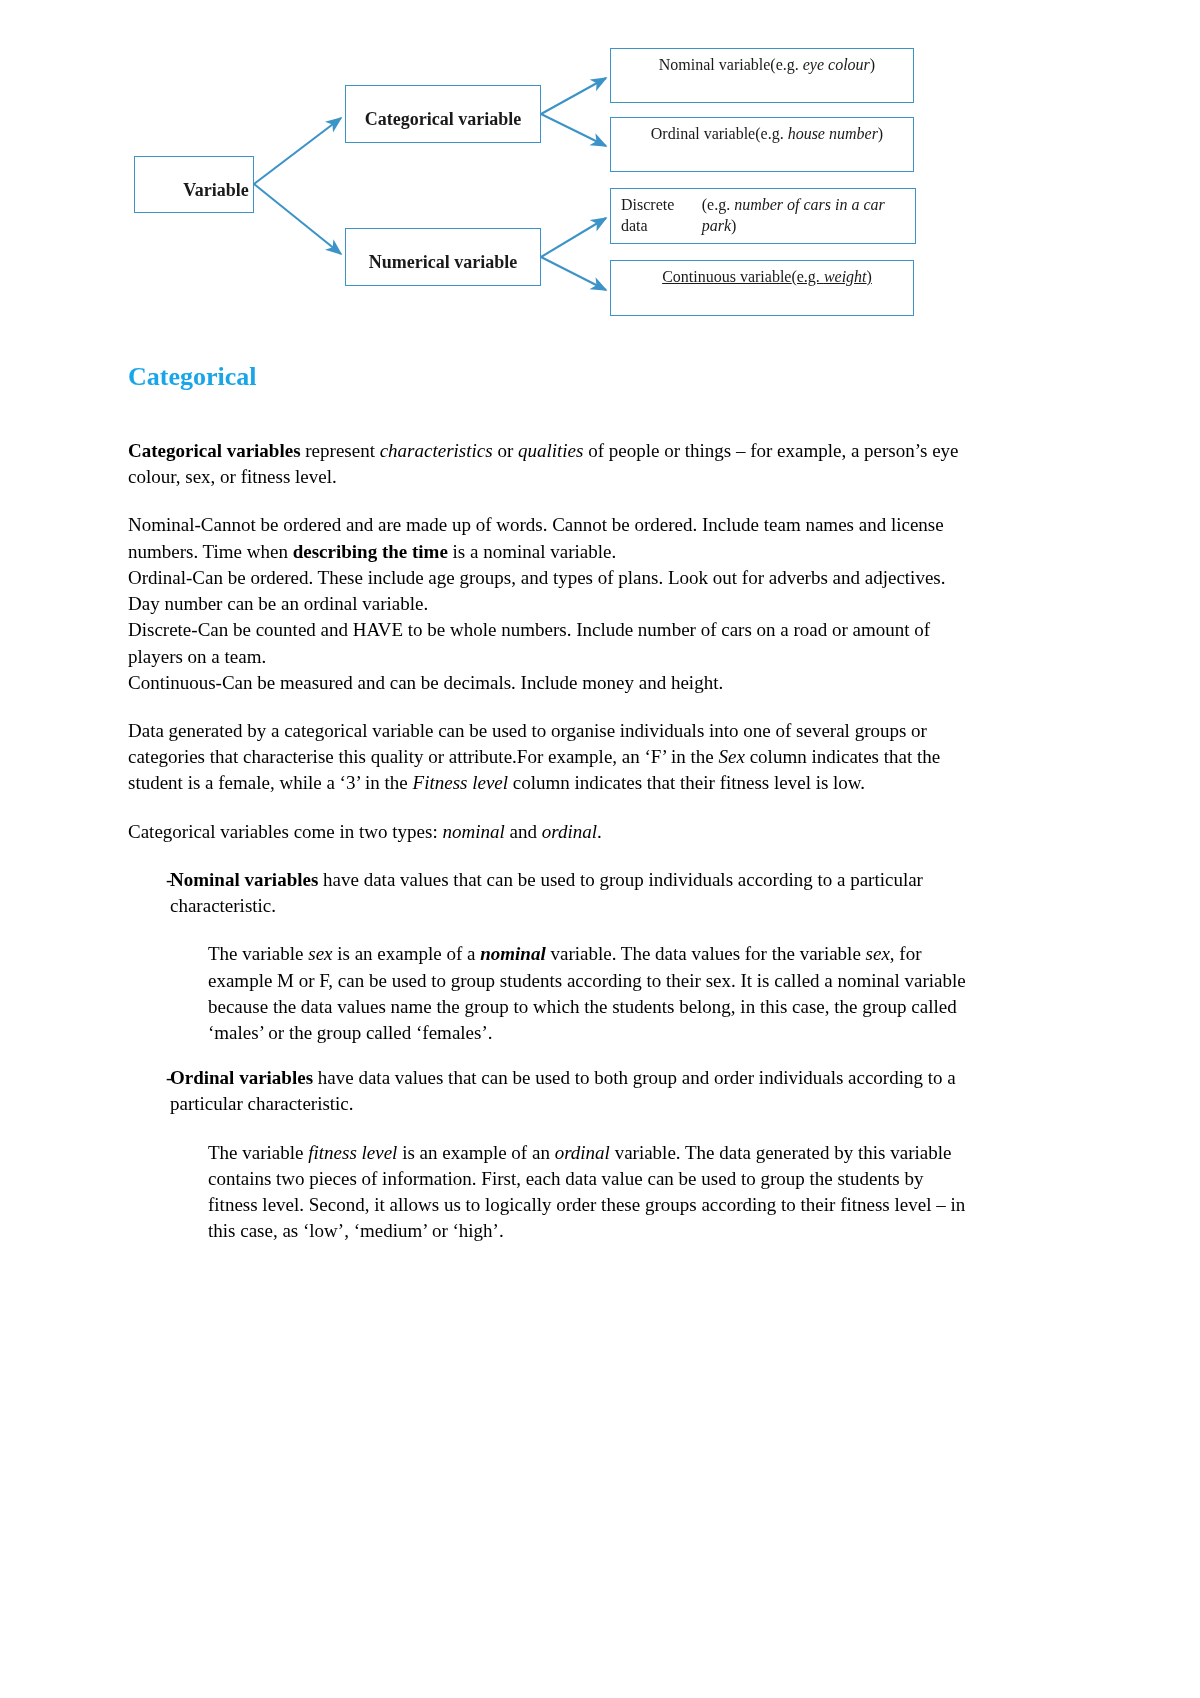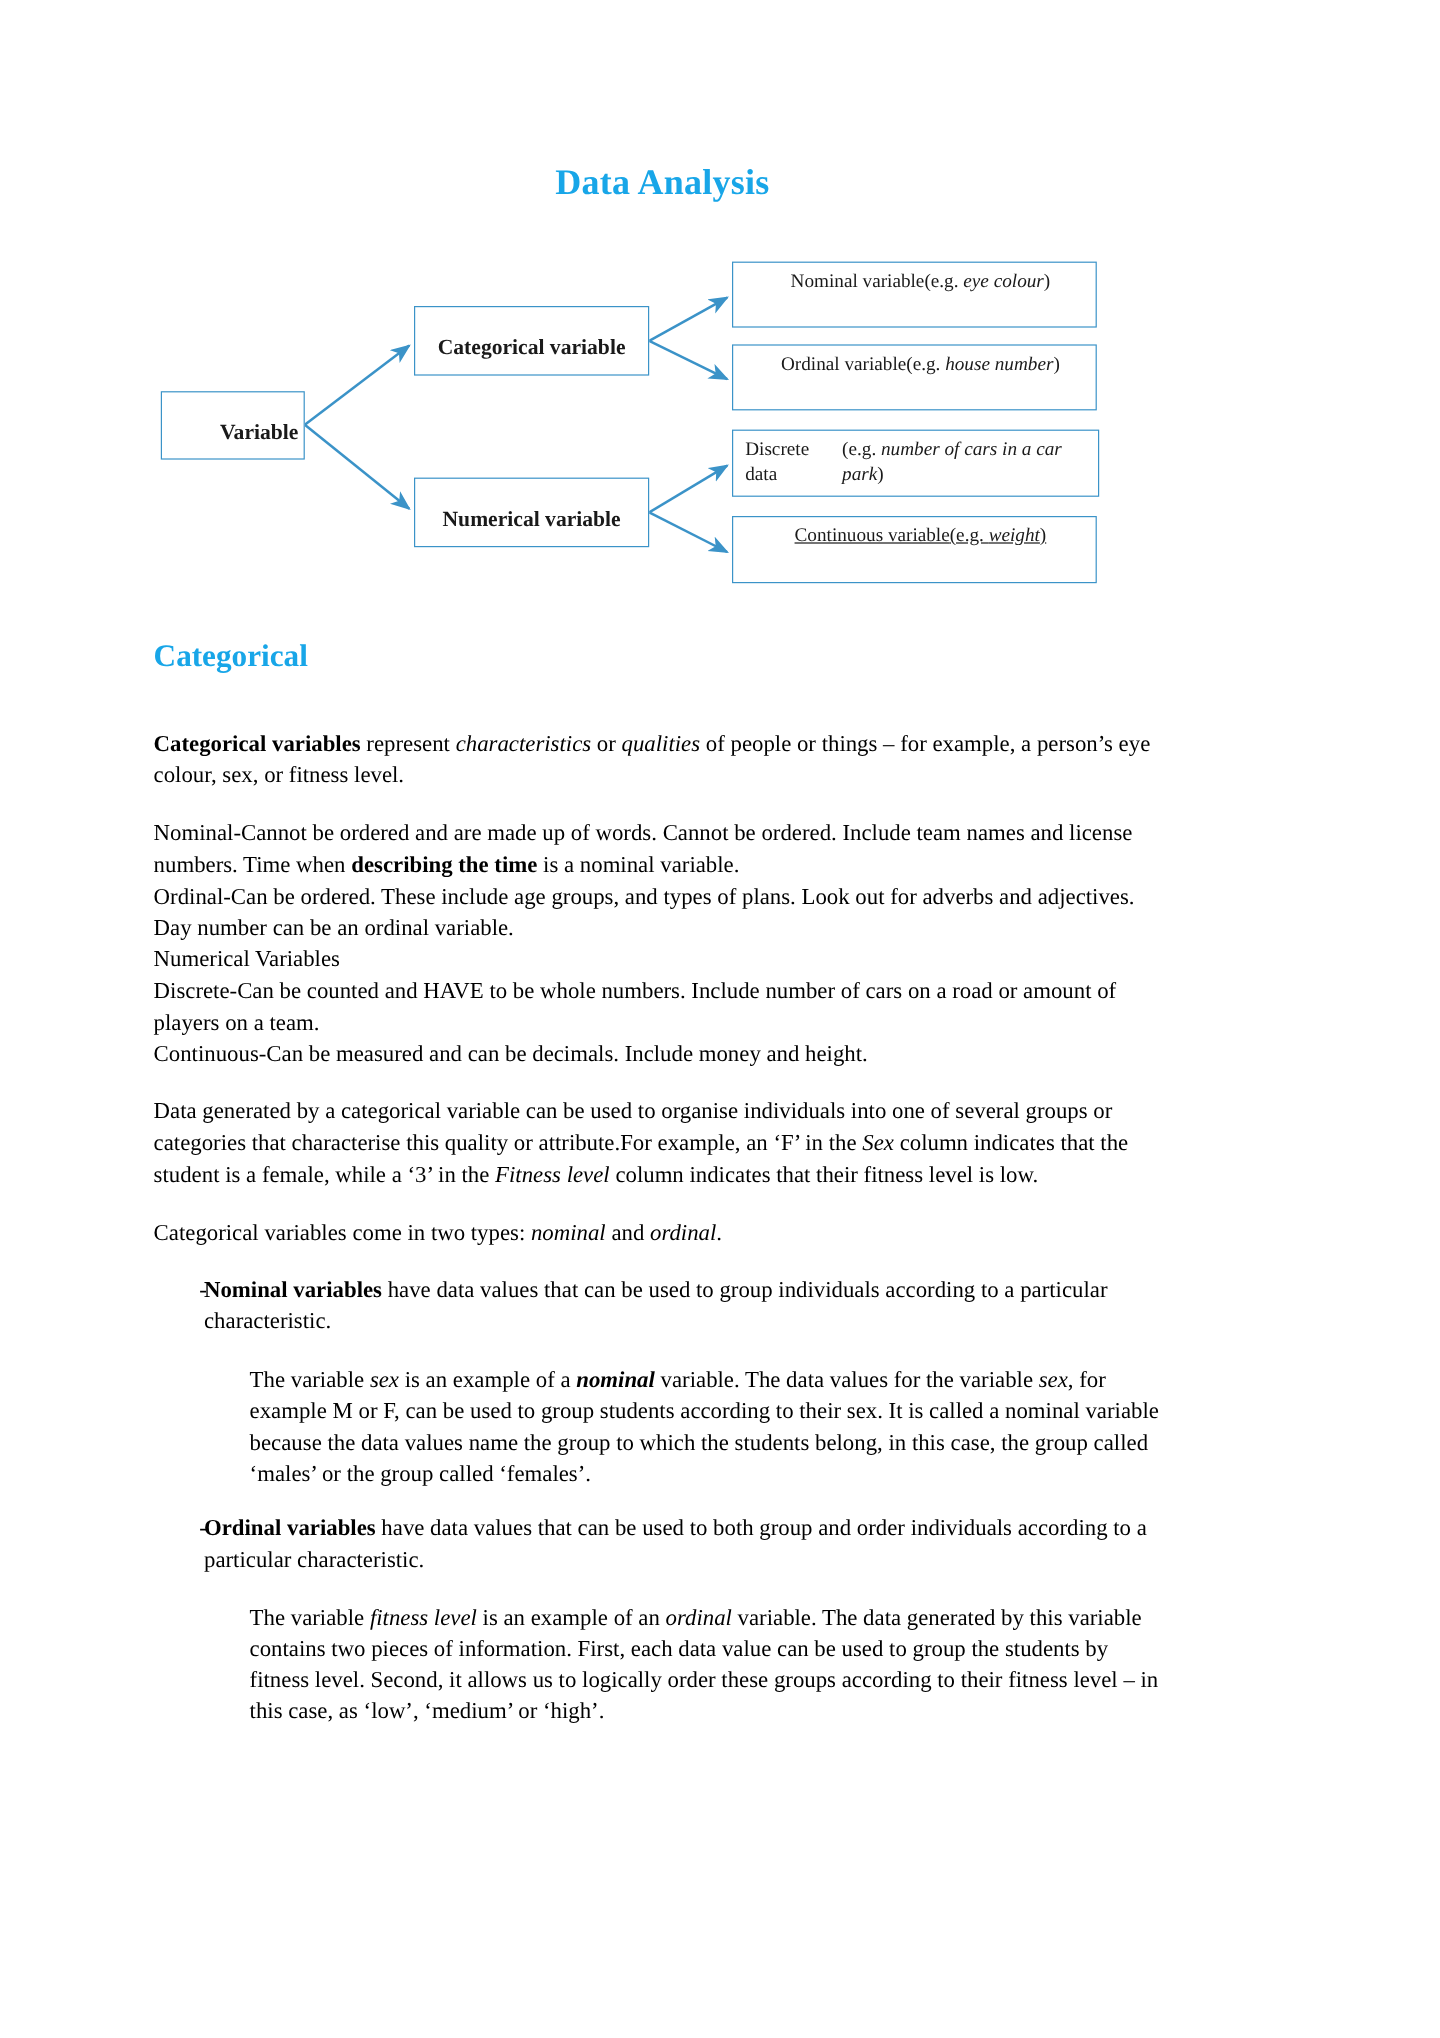--- a/index.html
+++ b/index.html
@@ -151,21 +151,20 @@
     line-height: 1.38;
   }
   .sub-para.tight { margin-top: 22px; }
 </style>
 </head>
 <body>
 
 <div class="page">
   <div class="content">
 
-    <h1 class="doc-title">Data Analysis</h1>
 
     <div class="diagram-wrap">
 
       <svg class="diagram-svg" width="848" height="290" viewBox="0 0 848 290">
         <defs>
           <marker id="ah" markerWidth="9" markerHeight="9" refX="7.2" refY="3.2" orient="auto" markerUnits="strokeWidth">
             <path d="M0,0 L8,3.2 L0,6.4 L2.1,3.2 z" fill="#3B93C8"></path>
           </marker>
         </defs>
 
@@ -217,21 +216,20 @@
     </div>
 
     <h2 class="section-heading">Categorical</h2>
 
     <p class="para gap-lg"><b class="bold">Categorical variables</b><span> represent </span><i class="it">characteristics</i><span> or </span><i class="it">qualities</i><span> of people or things – for example, a person’s eye colour, sex, or fitness level.</span></p>
 
     <p class="para gap"><span>Nominal-Cannot be ordered and are made up of words. Cannot be ordered. Include team names and license numbers. Time when </span><b class="bold">describing the time</b><span> is a nominal variable.</span></p>
 
     <p class="para gap-sm">Ordinal-Can be ordered. These include age groups, and types of plans. Look out for adverbs and adjectives. Day number can be an ordinal variable.</p>
 
-    <p class="para gap-sm">Numerical Variables</p>
 
     <p class="para gap-sm">Discrete-Can be counted and HAVE to be whole numbers. Include number of cars on a road or amount of players on a team.</p>
 
     <p class="para gap-sm">Continuous-Can be measured and can be decimals. Include money and height.</p>
 
     <p class="para gap"><span>Data generated by a categorical variable can be used to organise individuals into one of several groups or categories that characterise this quality or attribute.For example, an ‘F’ in the </span><i class="it">Sex</i><span> column indicates that the student is a female, while a ‘3’ in the </span><i class="it">Fitness level</i><span> column indicates that their fitness level is low.</span></p>
 
     <p class="para gap"><span>Categorical variables come in two types: </span><i class="it">nominal</i><span> and </span><i class="it">ordinal</i><span>.</span></p>
 
     <div class="bullets">

